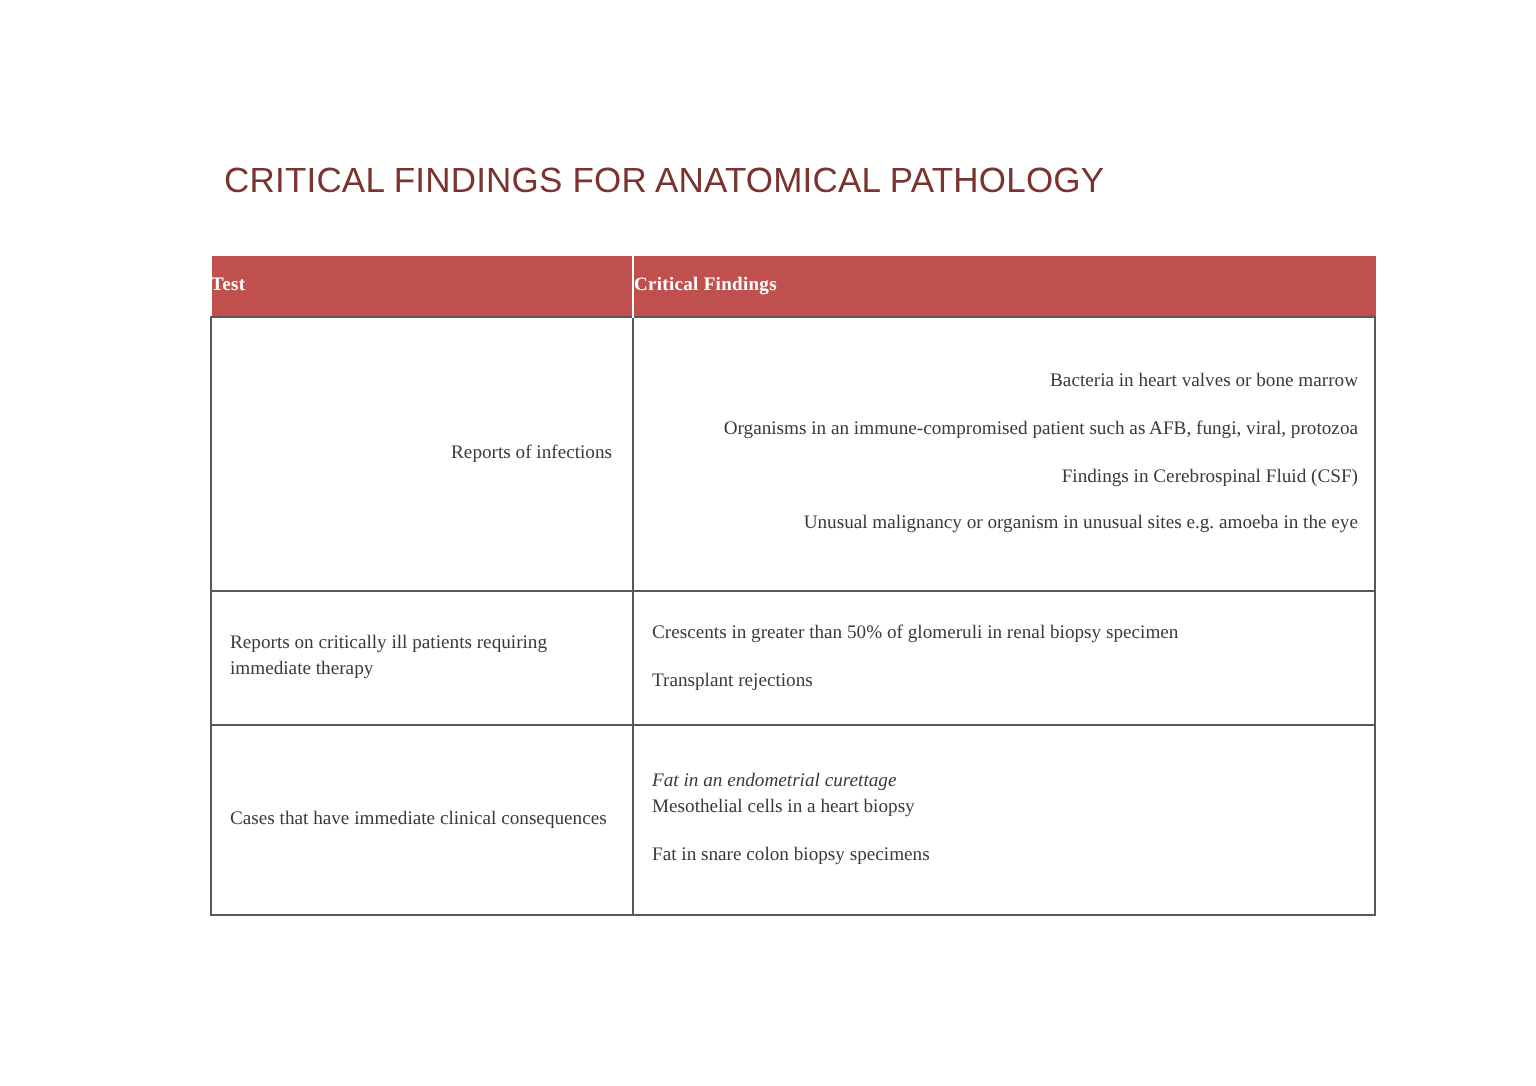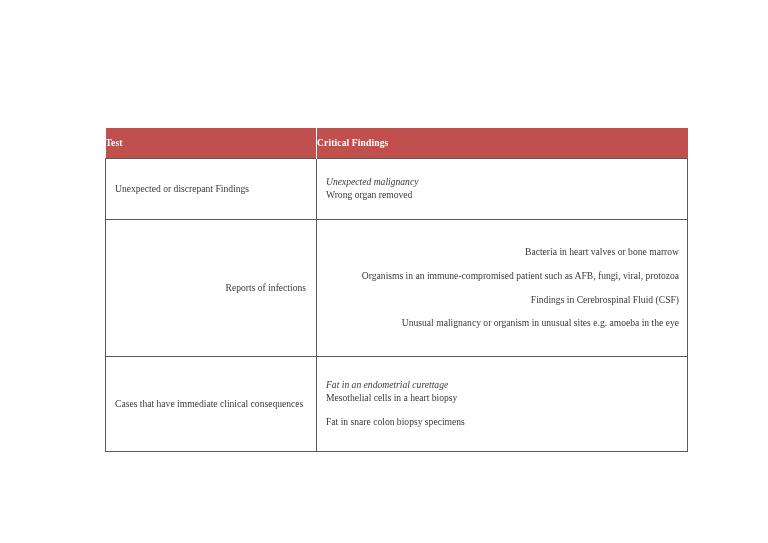--- a/index.html
+++ b/index.html
@@ -99,52 +99,53 @@
   }
   .italic {
     font-style: italic;
   }
 </style>
 </head>
 <body>
 
 <div class="page">
 
+  <div class="doc-title">CRITICAL FINDINGS FOR ANATOMICAL PATHOLOGY</div>
 
   <table class="findings-table">
     <colgroup>
       <col class="c1">
       <col class="c2">
     </colgroup>
     <thead>
       <tr>
         <th class="th-left">Test</th>
         <th>Critical Findings</th>
       </tr>
     </thead>
     <tbody>
 
-      <tr class="r1">
-        <td class="col-test">Unexpected or discrepant Findings</td>
-        <td class="col-find">
-          <span class="line italic">Unexpected malignancy</span>
-          <span class="line">Wrong organ removed</span>
-        </td>
-      </tr>
 
       <tr class="r2">
         <td class="col-test">Reports of infections</td>
         <td class="col-find">
           <span class="line">Bacteria in heart valves or bone marrow</span>
           <span class="line gap">Organisms in an immune-compromised patient such as AFB, fungi, viral, protozoa</span>
           <span class="line gap">Findings in Cerebrospinal Fluid (CSF)</span>
           <span class="line gap">Unusual malignancy or organism in unusual sites e.g. amoeba in the eye</span>
         </td>
       </tr>
 
+      <tr class="r3">
+        <td class="col-test">Reports on critically ill patients requiring immediate therapy</td>
+        <td class="col-find">
+          <span class="line">Crescents in greater than 50% of glomeruli in renal biopsy specimen</span>
+          <span class="line gap">Transplant rejections</span>
+        </td>
+      </tr>
 
       <tr class="r4">
         <td class="col-test">Cases that have immediate clinical consequences</td>
         <td class="col-find">
           <span class="line italic">Fat in an endometrial curettage</span>
           <span class="line">Mesothelial cells in a heart biopsy</span>
           <span class="line gap">Fat in snare colon biopsy specimens</span>
         </td>
       </tr>
 

